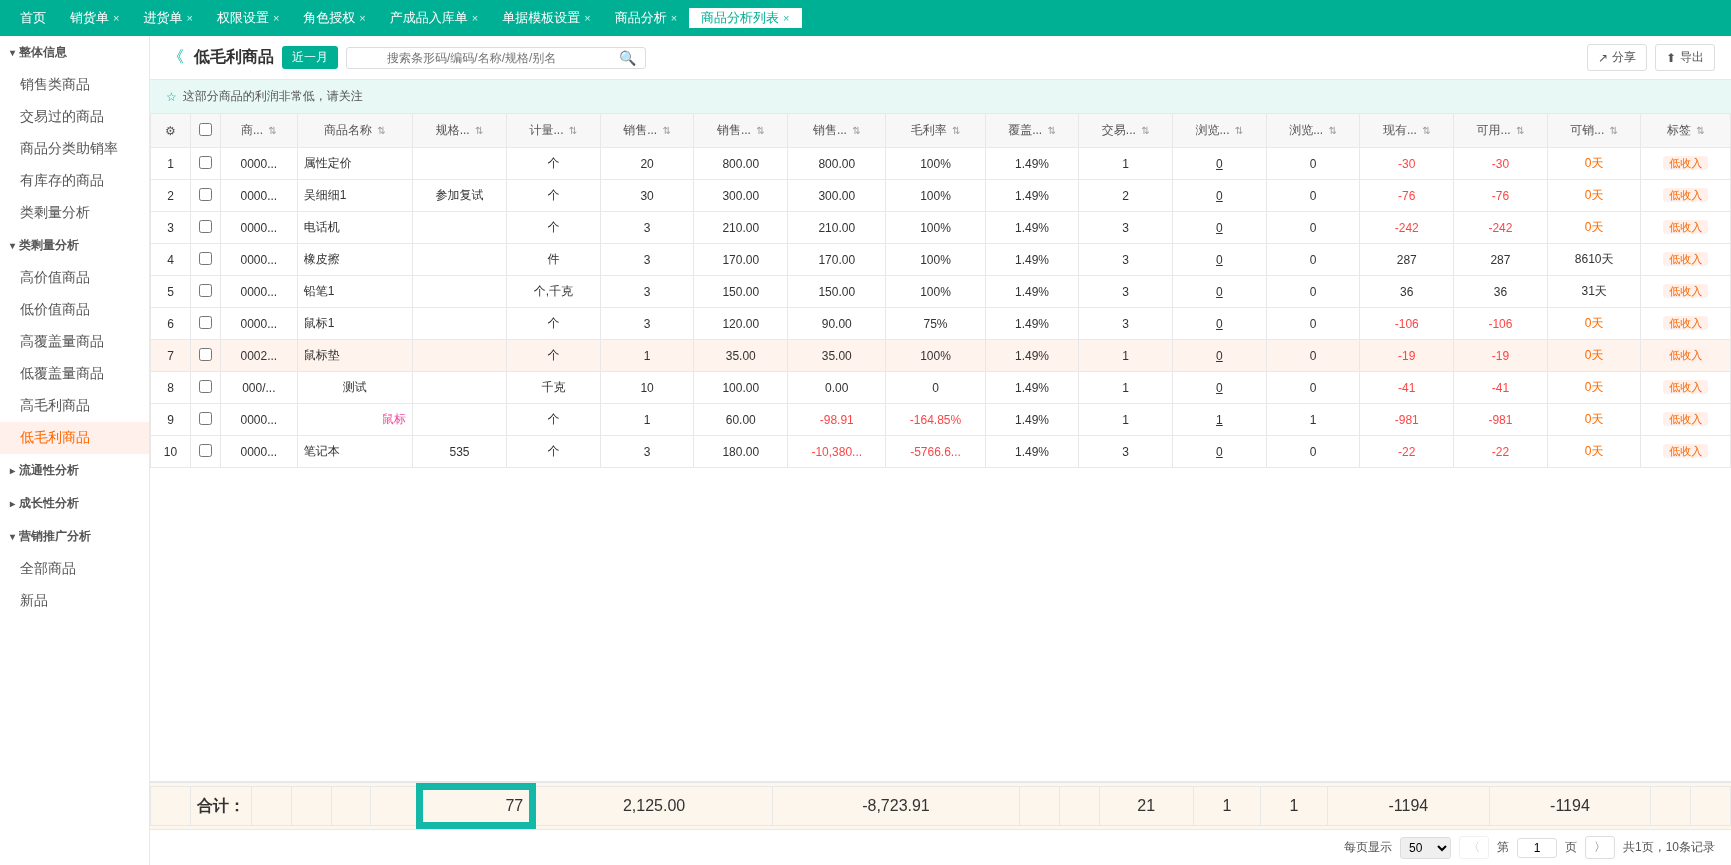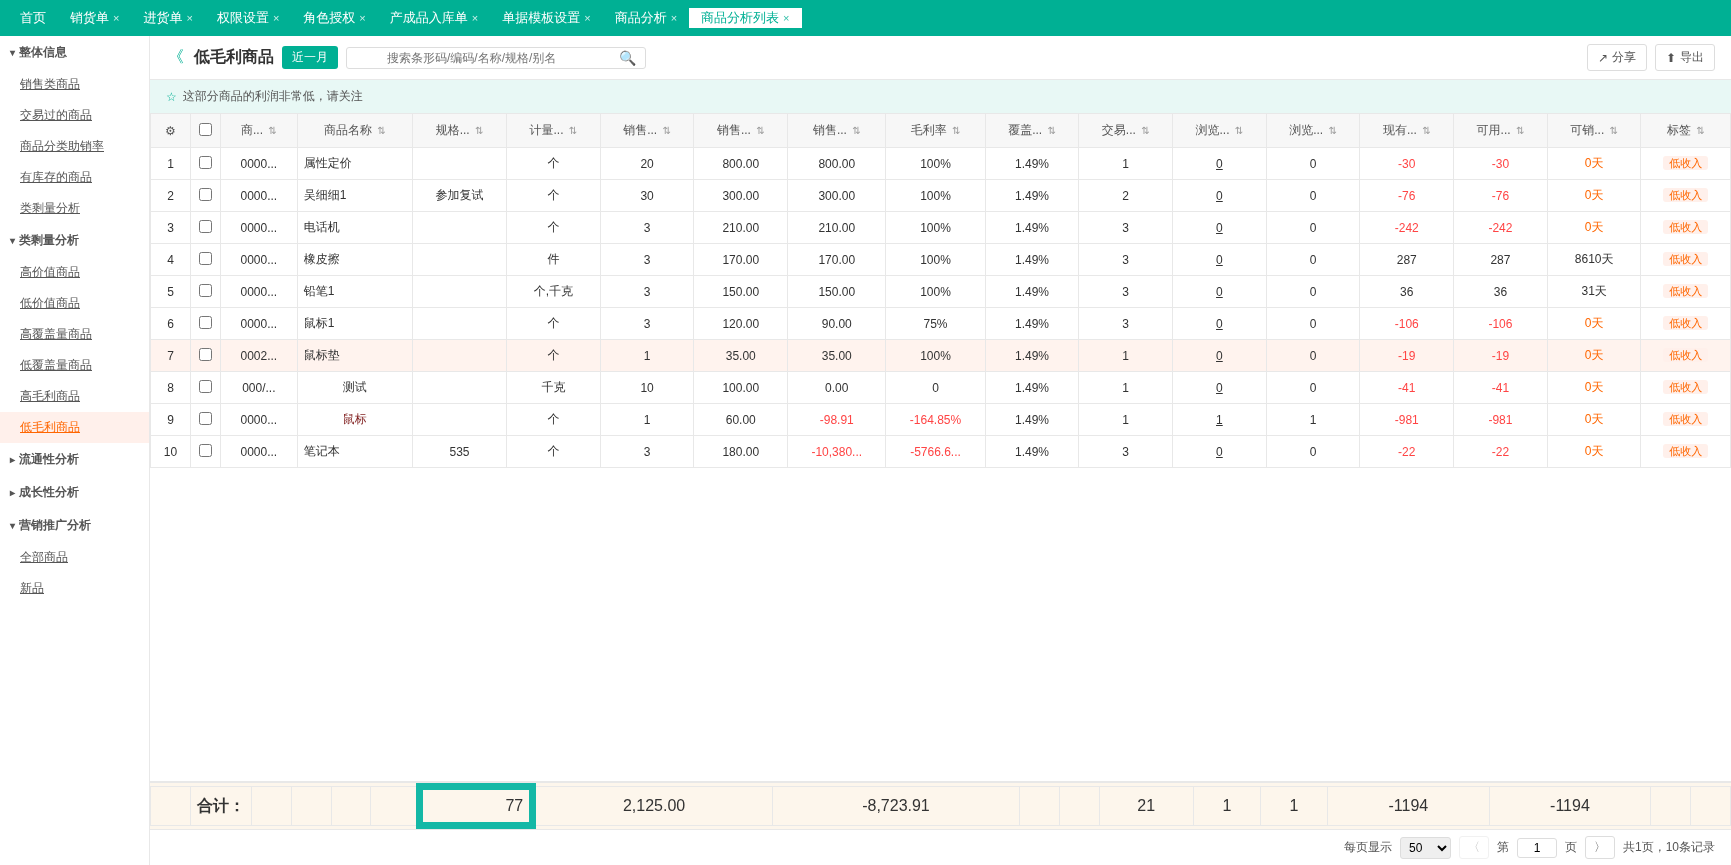--- a/index.html
+++ b/index.html
@@ -41,25 +41,24 @@
       display: flex; align-items: center;
       padding: 8px 10px;
       font-size: 12px;
       color: #555;
       cursor: pointer;
       font-weight: bold;
     }
     .sidebar-group-title .arrow { margin-right: 4px; font-size: 10px; }
     .sidebar-item {
       padding: 7px 10px 7px 20px;
-      font-size: 12px;
+      font-size: 14px;
       color: #555;
       cursor: pointer;
       white-space: nowrap;
-      text-decoration: underline;
     }
     .sidebar-item.active { background: #fff0eb; color: #ff6600; }
 
     
     .main-content {
       flex: 1;
       display: flex;
       flex-direction: column;
       overflow: hidden;
       background: #fff;
@@ -543,21 +542,21 @@
       <td>0</td>
       <td style="color:#ff4444;">-41</td>
       <td style="color:#ff4444;">-41</td>
       <td style="color:#ff6600;">0天</td>
       <td><span class="tag-low-income">低收入</span></td>
     </tr>
             <tr>
       <td>9</td>
       <td><input type="checkbox" style=""></td>
       <td>0000...</td>
-      <td style="text-align:center; cursor:pointer; color:#7f1d1d;">鼠标</td>
+      <td style="text-align:right; cursor:pointer; color:#ec4899;">鼠标</td>
       <td></td>
       <td>个</td>
       <td>1</td>
       <td>60.00</td>
       <td style="color:#ff4444;">-98.91</td>
       <td style="color:#ff4444;">-164.85%</td>
       <td>1.49%</td>
       <td>1</td>
       <td style="text-decoration:underline; cursor:pointer;">1</td>
       <td>1</td>

